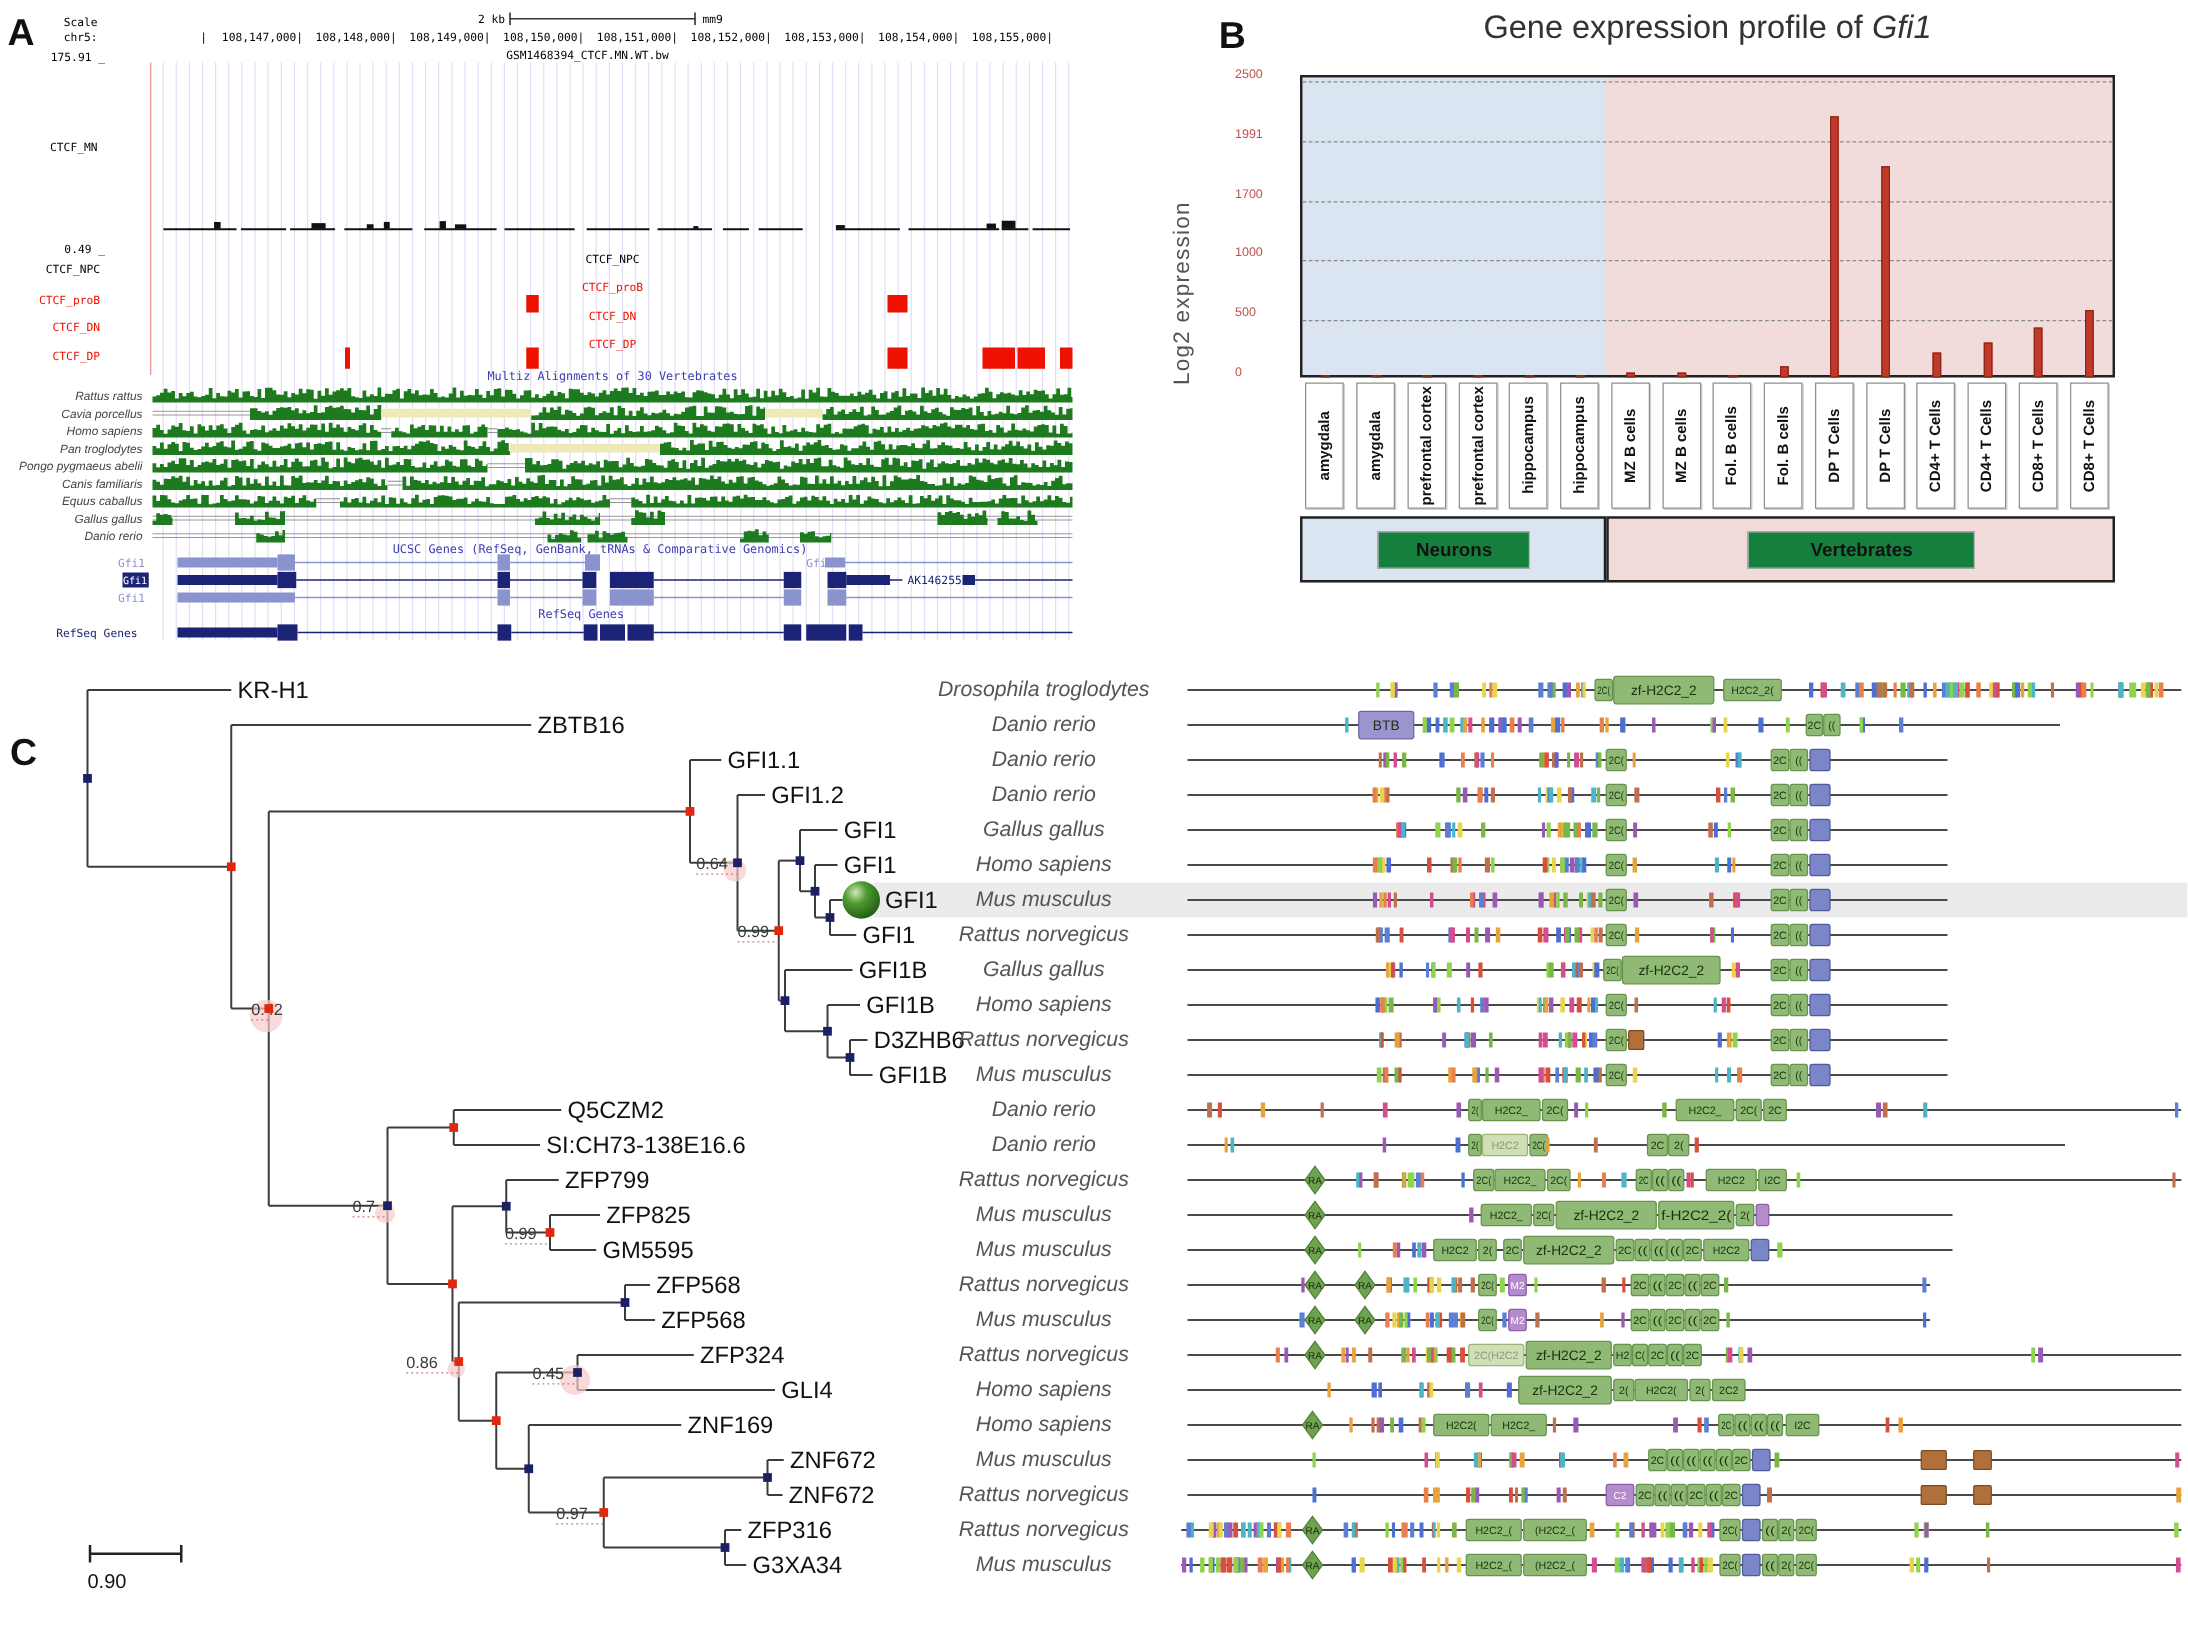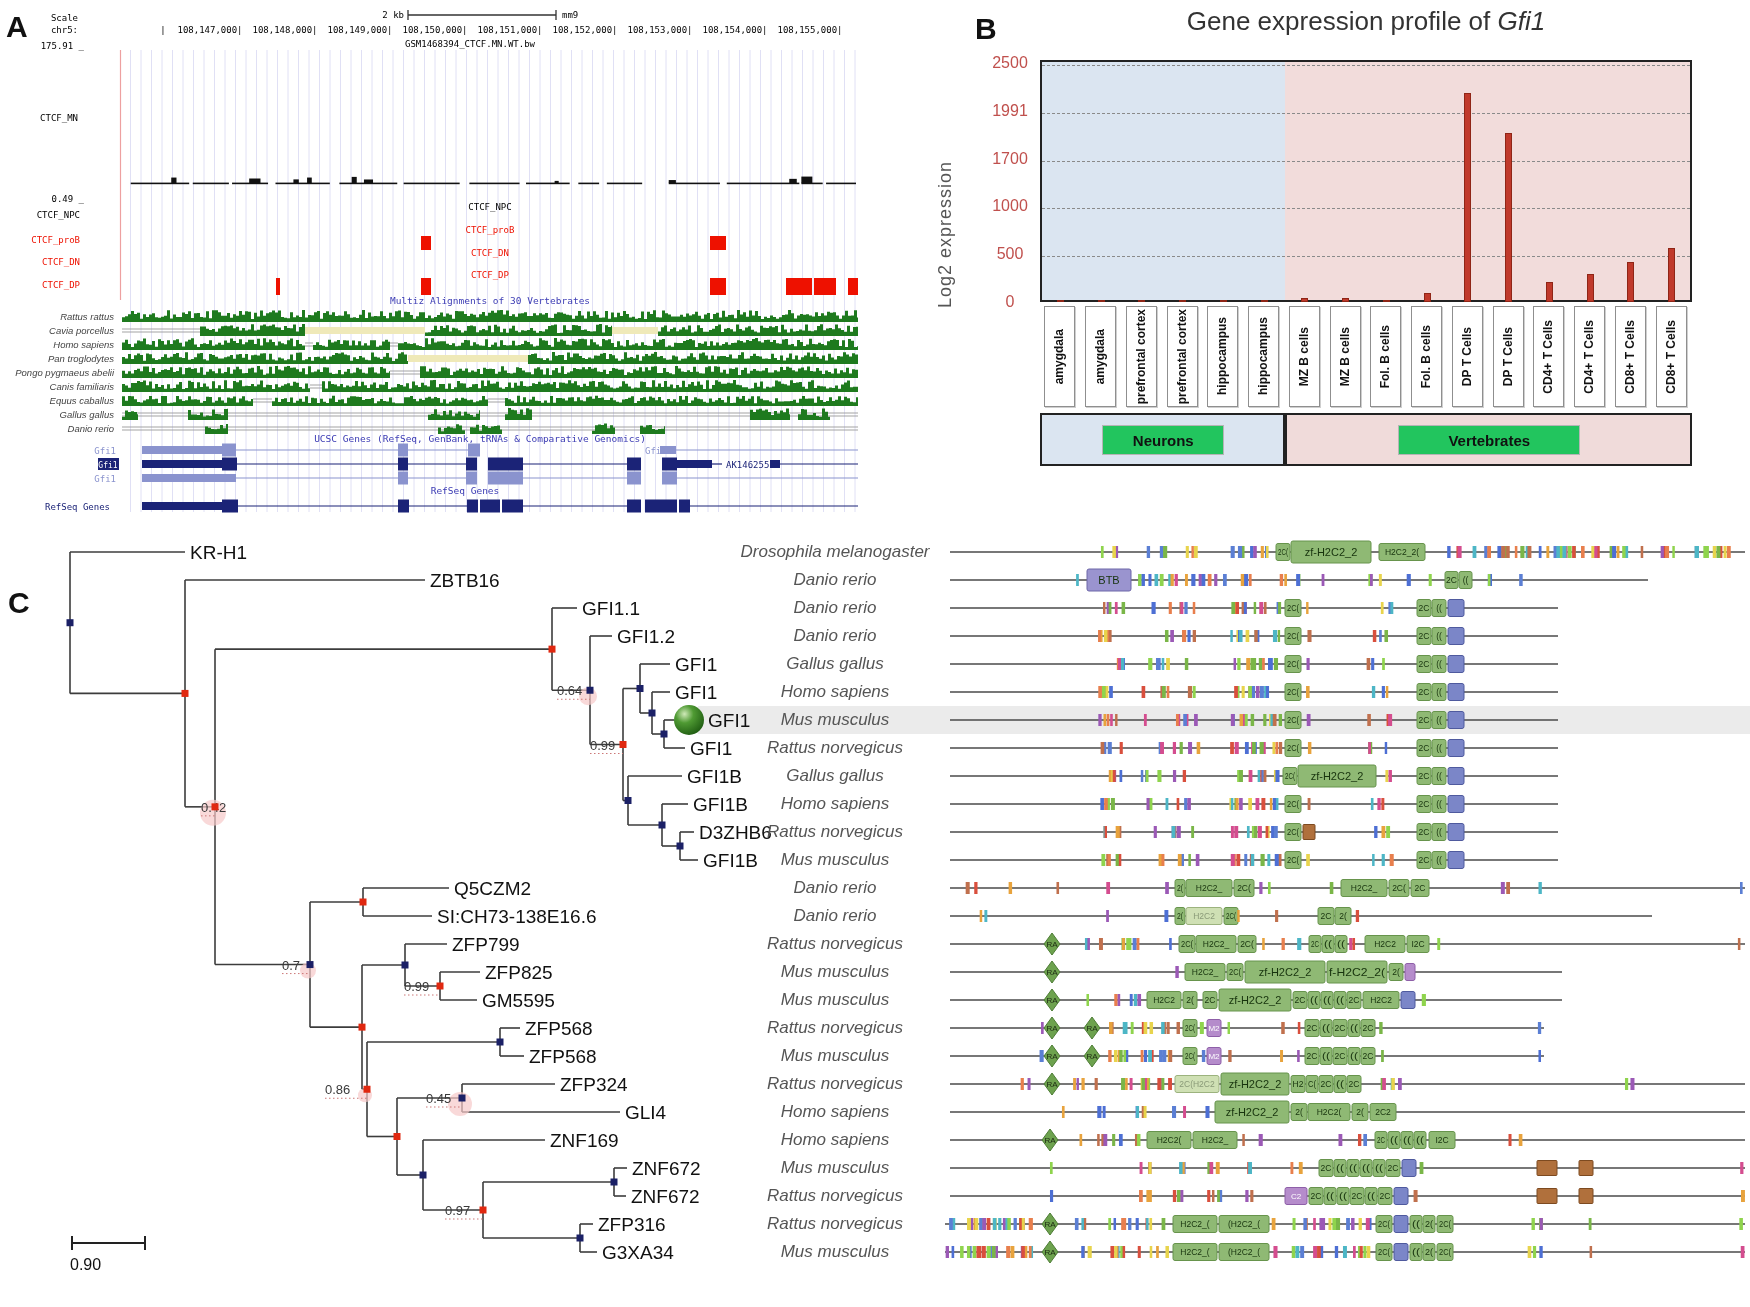--- a/index.html
+++ b/index.html
@@ -5,27 +5,27 @@
   html,body{margin:0;padding:0;background:#fff;width:1750px;height:1307px;overflow:hidden;
     font-family:"Liberation Sans",sans-serif;position:relative}
   .abs{position:absolute}
   .panel-letter{font-size:30px;font-weight:700;color:#111}
   svg text{font-family:"DejaVu Sans Mono",monospace}
   svg .sans{font-family:"Liberation Sans",sans-serif}
   #chart-frame{border:2px solid #222;box-sizing:border-box;
     background:linear-gradient(to right,#dbe5f1 0 37.5%,#f2dcdb 37.5% 100%)}
   .gridline{position:absolute;left:0;width:100%;border-top:1px dashed #8a8a8a;height:0}
   .bar{position:absolute;background:#c0392b;border:1px solid #8f2516;box-sizing:border-box}
-  .ytick{position:absolute;font-size:16px;color:#c0504d;text-align:center;width:44px}
+  .ytick{position:absolute;font-size:10px;color:#c0504d;text-align:left;width:44px}
   .catbox{position:absolute;background:#fff;border:1px solid #8f8f8f;box-shadow:1px 1px 0 #cfcfcf;
     display:flex;align-items:center;justify-content:center;box-sizing:border-box}
   .catbox span{writing-mode:vertical-rl;transform:rotate(180deg);font-size:12px;font-weight:700;
     line-height:13px;color:#111;text-align:center}
   .groupsec{position:absolute;box-sizing:border-box;border:2px solid #222}
-  .grouplabel{position:absolute;background:#22c55e;border:1px solid #b5b5b5;display:flex;align-items:center;
+  .grouplabel{position:absolute;background:#15803d;border:1px solid #b5b5b5;display:flex;align-items:center;
     justify-content:center;font-size:15px;font-weight:700;color:#111}
   #b-title{font-size:26px;color:#333;text-align:center}
   #ylab span{writing-mode:vertical-rl;transform:rotate(180deg);font-size:18px;color:#555;letter-spacing:1px}
   .species-label{position:absolute;width:230px;text-align:center;font-style:italic;font-size:17px;color:#555}
   #row-highlight{background:#ebebeb}
 </style>
 </head>
 <body>
 
 <div class="abs panel-letter" style="left:6px;top:10px">A</div>
@@ -526,21 +526,21 @@
       <text x="560" y="555.5" font-size="19" fill="#111" class="sans">ZFP324</text>
       <text x="625" y="583.5" font-size="19" fill="#111" class="sans">GLI4</text>
       <text x="550" y="611.5" font-size="19" fill="#111" class="sans">ZNF169</text>
       <text x="632" y="639.5" font-size="19" fill="#111" class="sans">ZNF672</text>
       <text x="631" y="667.5" font-size="19" fill="#111" class="sans">ZNF672</text>
       <text x="598" y="695.5" font-size="19" fill="#111" class="sans">ZFP316</text>
       <text x="602" y="723.5" font-size="19" fill="#111" class="sans">G3XA34</text>
     </g>
 </svg>
 <div id="species-col" class="abs" style="left:0;top:0;z-index:1">
-    <div class="species-label" style="left: 720px; top: 542px;">Drosophila melanogaster</div>
+    <div class="species-label" style="left: 720px; top: 542px;">Drosophila troglodytes</div>
     <div class="species-label" style="left: 720px; top: 570px;">Danio rerio</div>
     <div class="species-label" style="left: 720px; top: 598px;">Danio rerio</div>
     <div class="species-label" style="left: 720px; top: 626px;">Danio rerio</div>
     <div class="species-label" style="left: 720px; top: 654px;">Gallus gallus</div>
     <div class="species-label" style="left: 720px; top: 682px;">Homo sapiens</div>
     <div class="species-label" style="left: 720px; top: 710px;">Mus musculus</div>
     <div class="species-label" style="left: 720px; top: 738px;">Rattus norvegicus</div>
     <div class="species-label" style="left: 720px; top: 766px;">Gallus gallus</div>
     <div class="species-label" style="left: 720px; top: 794px;">Homo sapiens</div>
     <div class="species-label" style="left: 720px; top: 822px;">Rattus norvegicus</div>

